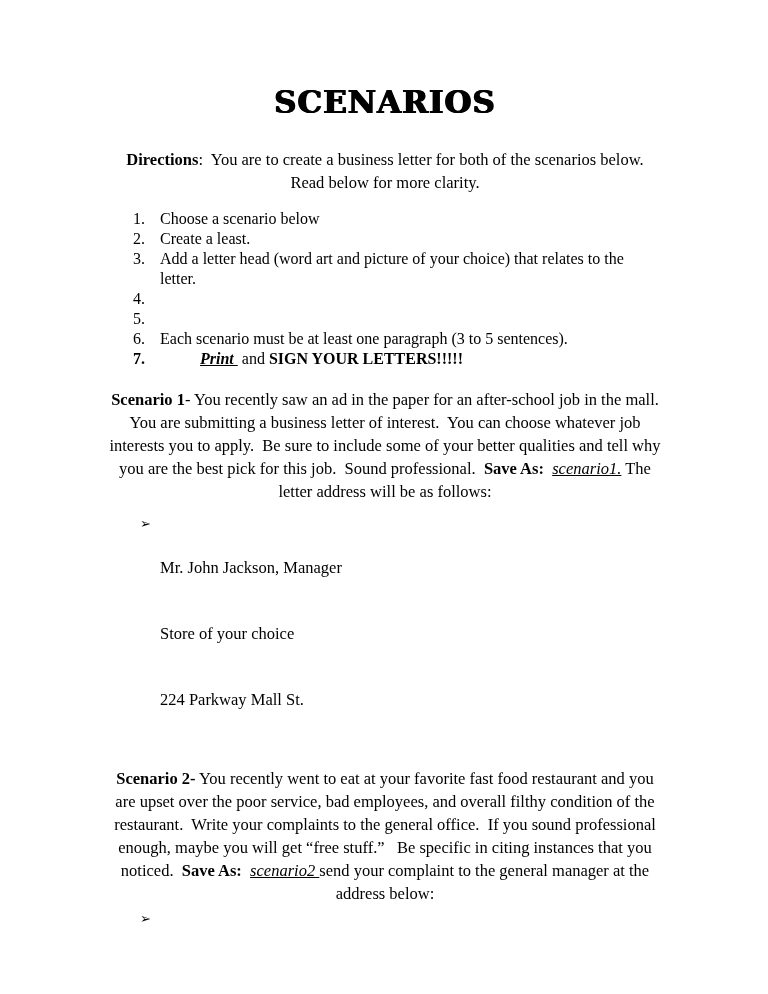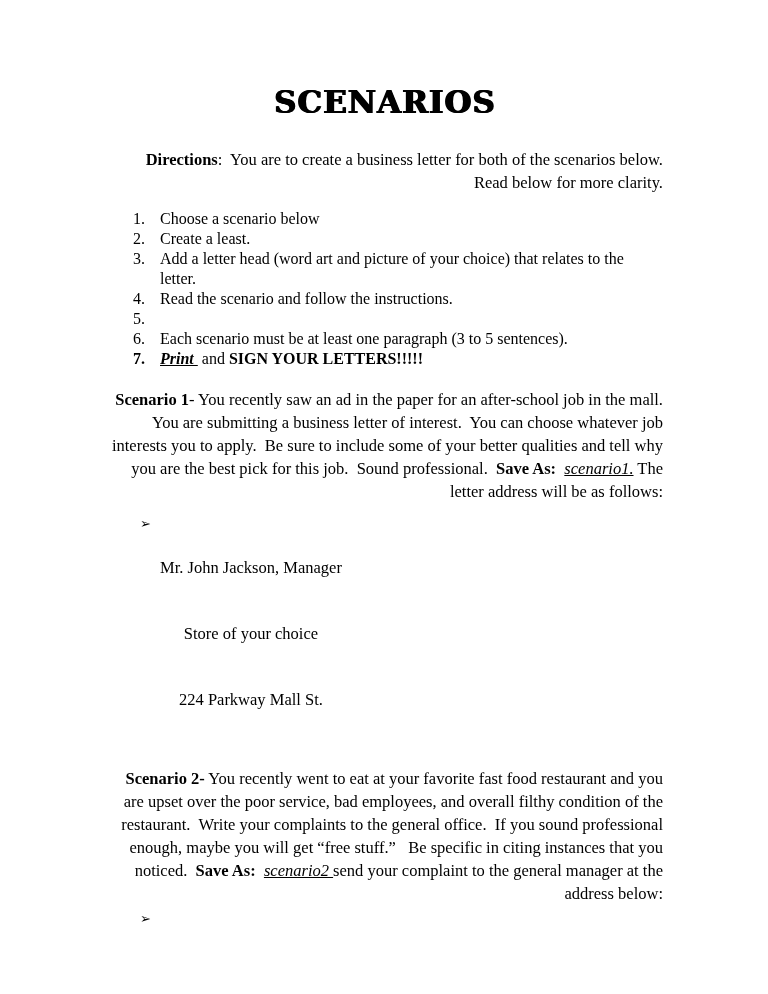--- a/index.html
+++ b/index.html
@@ -19,51 +19,51 @@
     font-size:31px;
     line-height:36px;
     letter-spacing:1px;
     text-shadow:0.7px 0 0 #000, -0.7px 0 0 #000;
   }
   .para{
     margin:0;
     font-size:16.5px;
     line-height:23px;
     white-space:pre-wrap;
-    text-align:right;
+    text-align:center;
   }
   .directions{margin-bottom:15px;}
   .bold{font-weight:bold;}
   .steps{
     margin:0 0 19px 0;
     padding-left:26px;
     font-size:16px;
     line-height:20px;
   }
   .step{display:flex;}
   .step-num{flex:none;width:27px;}
   .step-text{white-space:pre-wrap;}
-  .print-word{font-weight:bold;font-style:italic;text-decoration:underline;}
+  .print-word{font-weight:bold;font-style:italic;text-decoration:underline;margin-left:40px;}
   .shout{font-weight:bold;}
   .scenario1{margin-bottom:10px;margin-top:8px;}
   .scenario2{margin-bottom:3px;}
   .savefile{font-style:italic;text-decoration:underline;}
   .addr{
     display:flex;
     padding-left:33px;
     font-size:16.5px;
     line-height:22px;
     margin-bottom:12px;
   }
   .bullet{
     flex:none;width:20px;
     font-family:"DejaVu Sans",sans-serif;
     font-size:13px;line-height:22px;
   }
-  .addr-lines{white-space:pre-wrap;text-align:center;}
+  .addr-lines{white-space:pre-wrap;}
 </style>
 </head>
 <body>
 
 <div class="sheet">
   <div class="content">
 
     <h1 class="doc-title">SCENARIOS</h1>
 
     <p class="para directions"><span class="bold">Directions</span><span>:  You are to create a business letter for both of the scenarios below.  Read below for more clarity.</span></p>
@@ -76,21 +76,20 @@
       <div class="step">
           <span class="step-num">2.</span>
           <span class="step-text">Create a least.</span>
         </div>
       <div class="step">
           <span class="step-num">3.</span>
           <span class="step-text">Add a letter head (word art and picture of your choice) that relates to the letter.</span>
         </div>
       <div class="step">
           <span class="step-num">4.</span>
-          <span class="step-text">Read the scenario and follow the instructions.</span>
         </div>
       <div class="step">
           <span class="step-num">5.</span>
         </div>
       <div class="step">
           <span class="step-num">6.</span>
           <span class="step-text">Each scenario must be at least one paragraph (3 to 5 sentences).</span>
         </div>
       <div class="step">
           <span class="step-num bold">7.</span>

